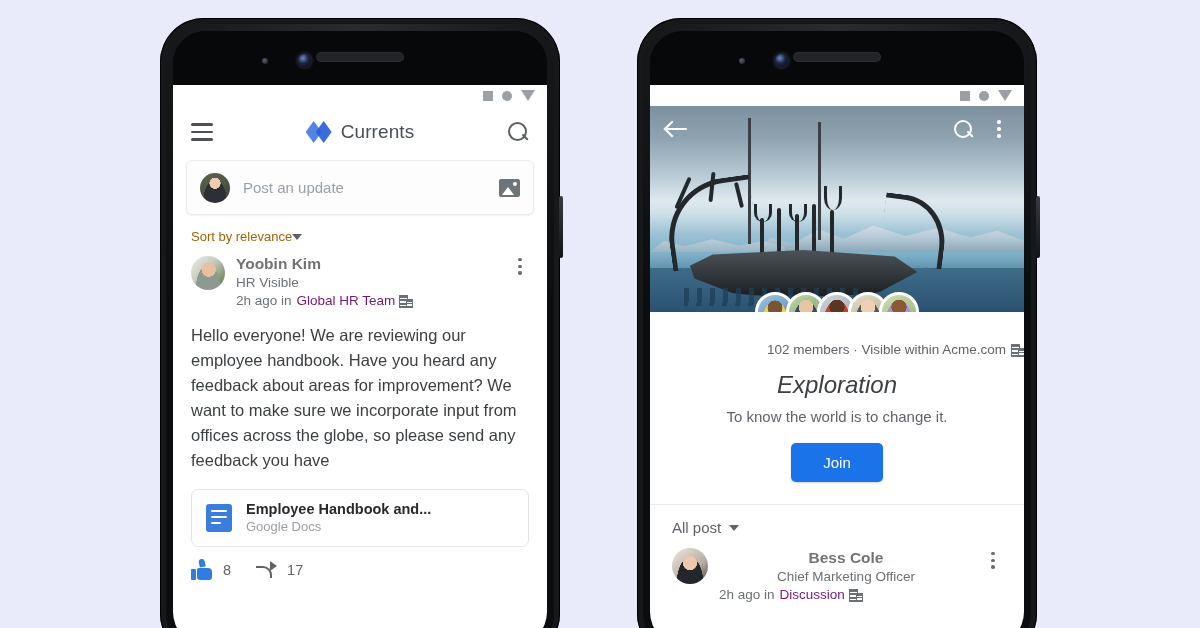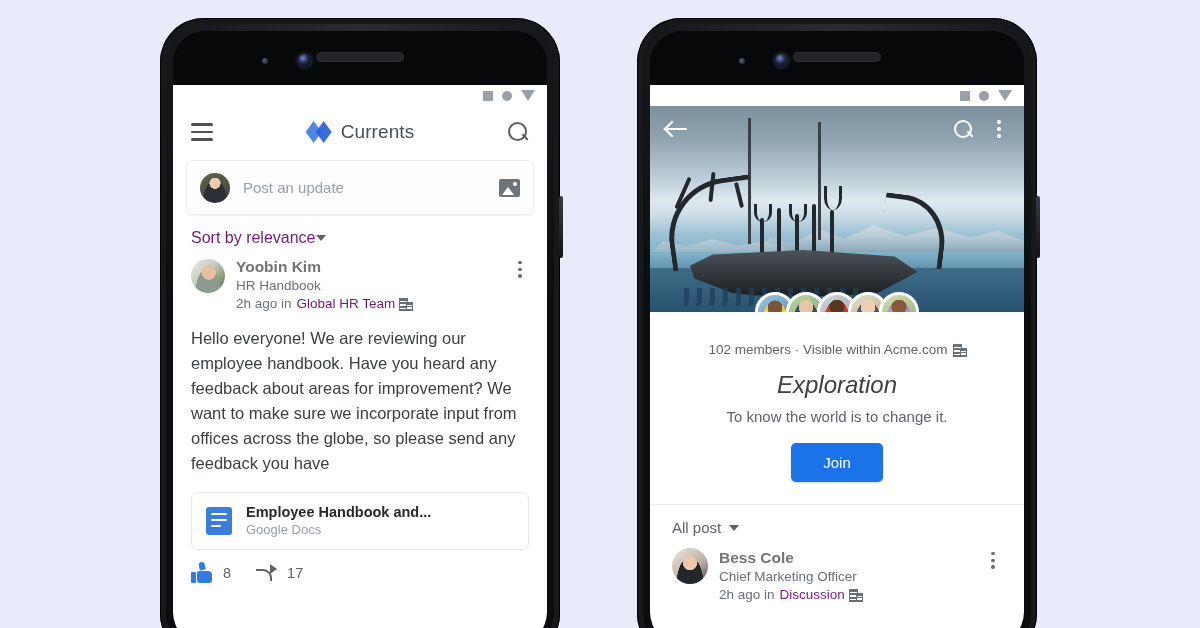--- a/index.html
+++ b/index.html
@@ -80,21 +80,21 @@
       radial-gradient(circle at 50% 34%, #f0cbb0 0 22%, transparent 23%),
       radial-gradient(ellipse at 50% 100%, #2c2f36 0 55%, transparent 56%),
       linear-gradient(160deg,#5d6650,#3b4235);
   }
   .compose-ph { flex:1; margin-left:13px; font-size:15px; color:#9aa0a6; }
   .img-ic { width:21px; height:18px; background:#6f7479; border-radius:2px; position:relative; flex:none; cursor:pointer;}
   .img-ic::before{content:"";position:absolute;left:3px;bottom:2px;width:0;height:0;
       border-left:6px solid transparent;border-right:6px solid transparent;border-bottom:8px solid #fff;}
   .img-ic::after{content:"";position:absolute;right:3px;top:3.5px;width:4px;height:4px;border-radius:50%;background:#fff;}
 
-  .sortrow { padding: 14px 18px 6px; font-size:16px; color:#701a75; display:flex; align-items:center; cursor:pointer;}
+  .sortrow { padding: 14px 18px 6px; font-size:13px; color:#a16207; display:flex; align-items:center; cursor:pointer;}
   .caret { width:0;height:0;border-left:5px solid transparent;border-right:5px solid transparent;border-top:6px solid #5f6368;}
 
   .post { padding: 4px 18px 0; }
   .post-head { display:flex; align-items:flex-start; gap:11px; }
   .av-yoobin { width:34px; height:34px; margin-top:2px;
     background:
       radial-gradient(circle at 52% 40%, #e8bfa0 0 26%, transparent 27%),
       radial-gradient(ellipse at 50% 95%, #8d9a90 0 50%, transparent 51%),
       linear-gradient(135deg,#e9eae4 0%, #c9cfc3 40%, #55713f 100%);
   }
@@ -224,30 +224,30 @@
   .m4{background:
       radial-gradient(circle at 50% 36%, #f0cfb2 0 26%, transparent 27%),
       radial-gradient(ellipse at 50% 100%, #4e5b63 0 58%, transparent 59%),
       linear-gradient(150deg,#e3dcc8,#b9aa8b);}
   .m5{background:
       radial-gradient(circle at 50% 36%, #8a5a37 0 27%, transparent 28%),
       radial-gradient(ellipse at 50% 100%, #b08fe0 0 60%, transparent 61%),
       linear-gradient(150deg,#cfe0b4,#8fae6d);}
 
   .comm-meta { text-align:center; font-size:13.5px; color:#5f6368; margin-top:30px;
-               display:flex; align-items:center; justify-content:center; gap:6px;}
+               display:flex; align-items:center; justify-content:flex-end; gap:6px;}
   .comm-title { text-align:center; font-size:24px; color:#3c4043; margin-top:14px;font-style:italic; }
   .comm-desc { text-align:center; font-size:15px; color:#5f6368; margin-top:9px; }
   .join-wrap { display:flex; justify-content:center; margin-top:18px; }
   .join-btn { background:#1a73e8; color:#fff; border:none; border-radius:5px;
               padding:11px 32px; font-size:15px; font-family:inherit; cursor:pointer;
               box-shadow:0 1px 2px rgba(0,0,0,.18); }
   .divider { height:1px; background:#e8eaed; margin-top:22px; }
   .allpost { padding:14px 22px 0; font-size:15px; color:#5f6368; display:flex; align-items:center; gap:8px; cursor:pointer;}
-  .post2 { padding:12px 22px 0; }
+  .post2 { padding:12px 22px 0;text-align:center; }
   .av-bess { width:36px; height:36px;
     background:
       radial-gradient(circle at 50% 42%, #eec7ae 0 25%, transparent 26%),
       radial-gradient(ellipse at 50% 100%, #23262b 0 52%, transparent 53%),
       linear-gradient(140deg,#efe7de,#b9aea3 60%, #4a4642 100%);
   }
 </style>
 </head>
 <body>
 
@@ -297,21 +297,21 @@
           <div class="sortrow">
             <span>Sort by relevance</span>
             <span class="caret"></span>
           </div>
 
           <div class="post">
             <div class="post-head">
               <div class="avatar av-yoobin"></div>
               <div class="ph-txt">
                 <div class="ph-name">Yoobin Kim</div>
-                <div class="ph-role">HR Handbook</div>
+                <div class="ph-role">HR Visible</div>
                 <div class="ph-meta">
                   <span>2h ago in</span>
                   <span class="grp">Global HR Team</span>
                   <span class="bld-ic"></span>
                 </div>
               </div>
               <div class="kebab">
                 <i></i>
                   <i></i>
                   <i></i>

